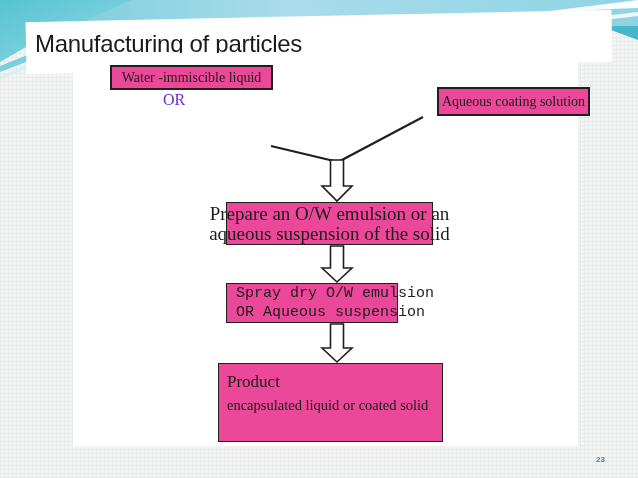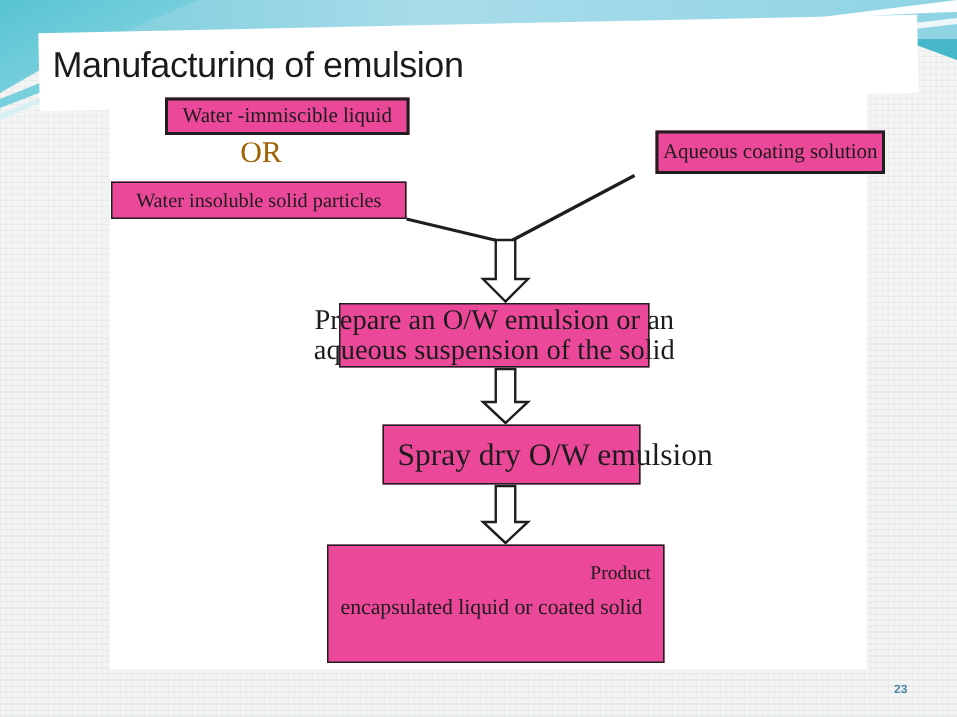--- a/index.html
+++ b/index.html
@@ -30,26 +30,26 @@
   .node{
     position:absolute;box-sizing:border-box;background:#ec4899;
     border:1.5px solid #1f1f1f;
     display:flex;align-items:center;justify-content:center;flex-direction:column;
     font-family:"Liberation Serif", serif;color:#1c1c1c;white-space:nowrap;
   }
   .node-water-immiscible{left:37px;top:12px;width:163px;height:25px;border-width:2px;font-size:14px;}
   .node-water-insoluble{left:1px;top:68px;width:197px;height:25px;font-size:13.5px;}
   .node-aqueous{left:364px;top:34px;width:153px;height:29px;border-width:2px;font-size:14px;}
   .node-prepare{left:153px;top:149px;width:207px;height:43px;font-size:19px;line-height:20px;}
-  .node-spray{left:182px;top:230px;width:172px;height:40px;align-items:flex-start;justify-content:center;padding-left:9px;font-size:21px;line-height:19px;}
+  .node-spray{left:153px;top:230px;width:172px;height:40px;align-items:flex-start;justify-content:center;padding-left:9px;font-size:15px;line-height:19px;font-family:Liberation Mono, monospace;}
   .node-product{left:145px;top:310px;width:225px;height:79px;display:block;padding:7px 8px 0 8px;font-size:14.5px;line-height:21px;}
-  .node-product .heading{text-align:right;font-size:13px;margin-bottom:3px;}
+  .node-product .heading{text-align:left;font-size:17px;margin-bottom:3px;}
   .or-label{
     position:absolute;left:79px;top:38px;width:44px;text-align:center;
-    font-family:"Liberation Serif", serif;font-size:20px;color:#a16207;
+    font-family:"Liberation Serif", serif;font-size:16px;color:#6d28d9;
   }
   .page-num{
     position:absolute;left:596px;top:455px;
     font-size:8px;font-weight:700;color:#4b87a2;
   }
 </style>
 </head>
 <body>
 
 <div class="slide">
@@ -69,53 +69,51 @@
     <rect x="0" y="0" width="638" height="26" fill="url(#bandGrad)"></rect>
     <path d="M430,26 L638,0 L638,8 C560,10 470,20 436,26 Z" fill="#fdfeff"></path>
     <path d="M520,26 L638,12 L638,16 L552,26 Z" fill="#eef8fb"></path>
     <path d="M600,26 L638,26 L638,40 Z" fill="#46b6c9"></path>
     <path d="M0,0 L132,0 L33,43 L0,62 Z" fill="url(#cornerGrad)"></path>
     <path d="M0,66 L40,50 L44,55 L0,72 Z" fill="#79cfdb"></path>
     <path d="M0,76 L50,56 L52,58 L0,80 Z" fill="#d8eff4"></path>
   </svg>
 
   <div class="title-plate"></div>
-  <h1 class="page-title">Manufacturing of emulsion</h1>
+  <h1 class="page-title">Manufacturing of particles</h1>
 
   <div class="panel">
 
     <svg class="connector-layer" width="505" height="393" viewBox="0 0 505 393">
       <line x1="198" y1="93" x2="261" y2="108" stroke="#1e1e1e" stroke-width="2.2"></line>
       <line x1="350" y1="64" x2="267" y2="108" stroke="#1e1e1e" stroke-width="2.2"></line>
       <polygon points="257.5,107 270.5,107 270.5,133 279,133 264,148 249,133 257.5,133" fill="#ffffff" stroke="#1e1e1e" stroke-width="1.6"></polygon>
       <polygon points="257.5,193 270.5,193 270.5,215 279,215 264,229 249,215 257.5,215" fill="#ffffff" stroke="#1e1e1e" stroke-width="1.6"></polygon>
       <polygon points="257.5,271 270.5,271 270.5,295 279,295 264,309 249,295 257.5,295" fill="#ffffff" stroke="#1e1e1e" stroke-width="1.6"></polygon>
     </svg>
 
     <div class="node node-water-immiscible">
       <span>Water -immiscible liquid</span>
     </div>
 
     <div class="or-label">OR</div>
 
-    <div class="node node-water-insoluble">
-      <span>Water insoluble solid particles</span>
-    </div>
 
     <div class="node node-aqueous">
       <span>Aqueous coating solution</span>
     </div>
 
     <div class="node node-prepare">
       <span>Prepare an O/W emulsion or an</span>
       <span>aqueous suspension of the solid</span>
     </div>
 
     <div class="node node-spray">
       <span>Spray dry O/W emulsion</span>
+      <span>OR Aqueous suspension</span>
     </div>
 
     <div class="node node-product">
       <div class="heading">Product</div>
       <div>encapsulated liquid or coated solid</div>
     </div>
 
   </div>
 
   <div class="page-num">23</div>

